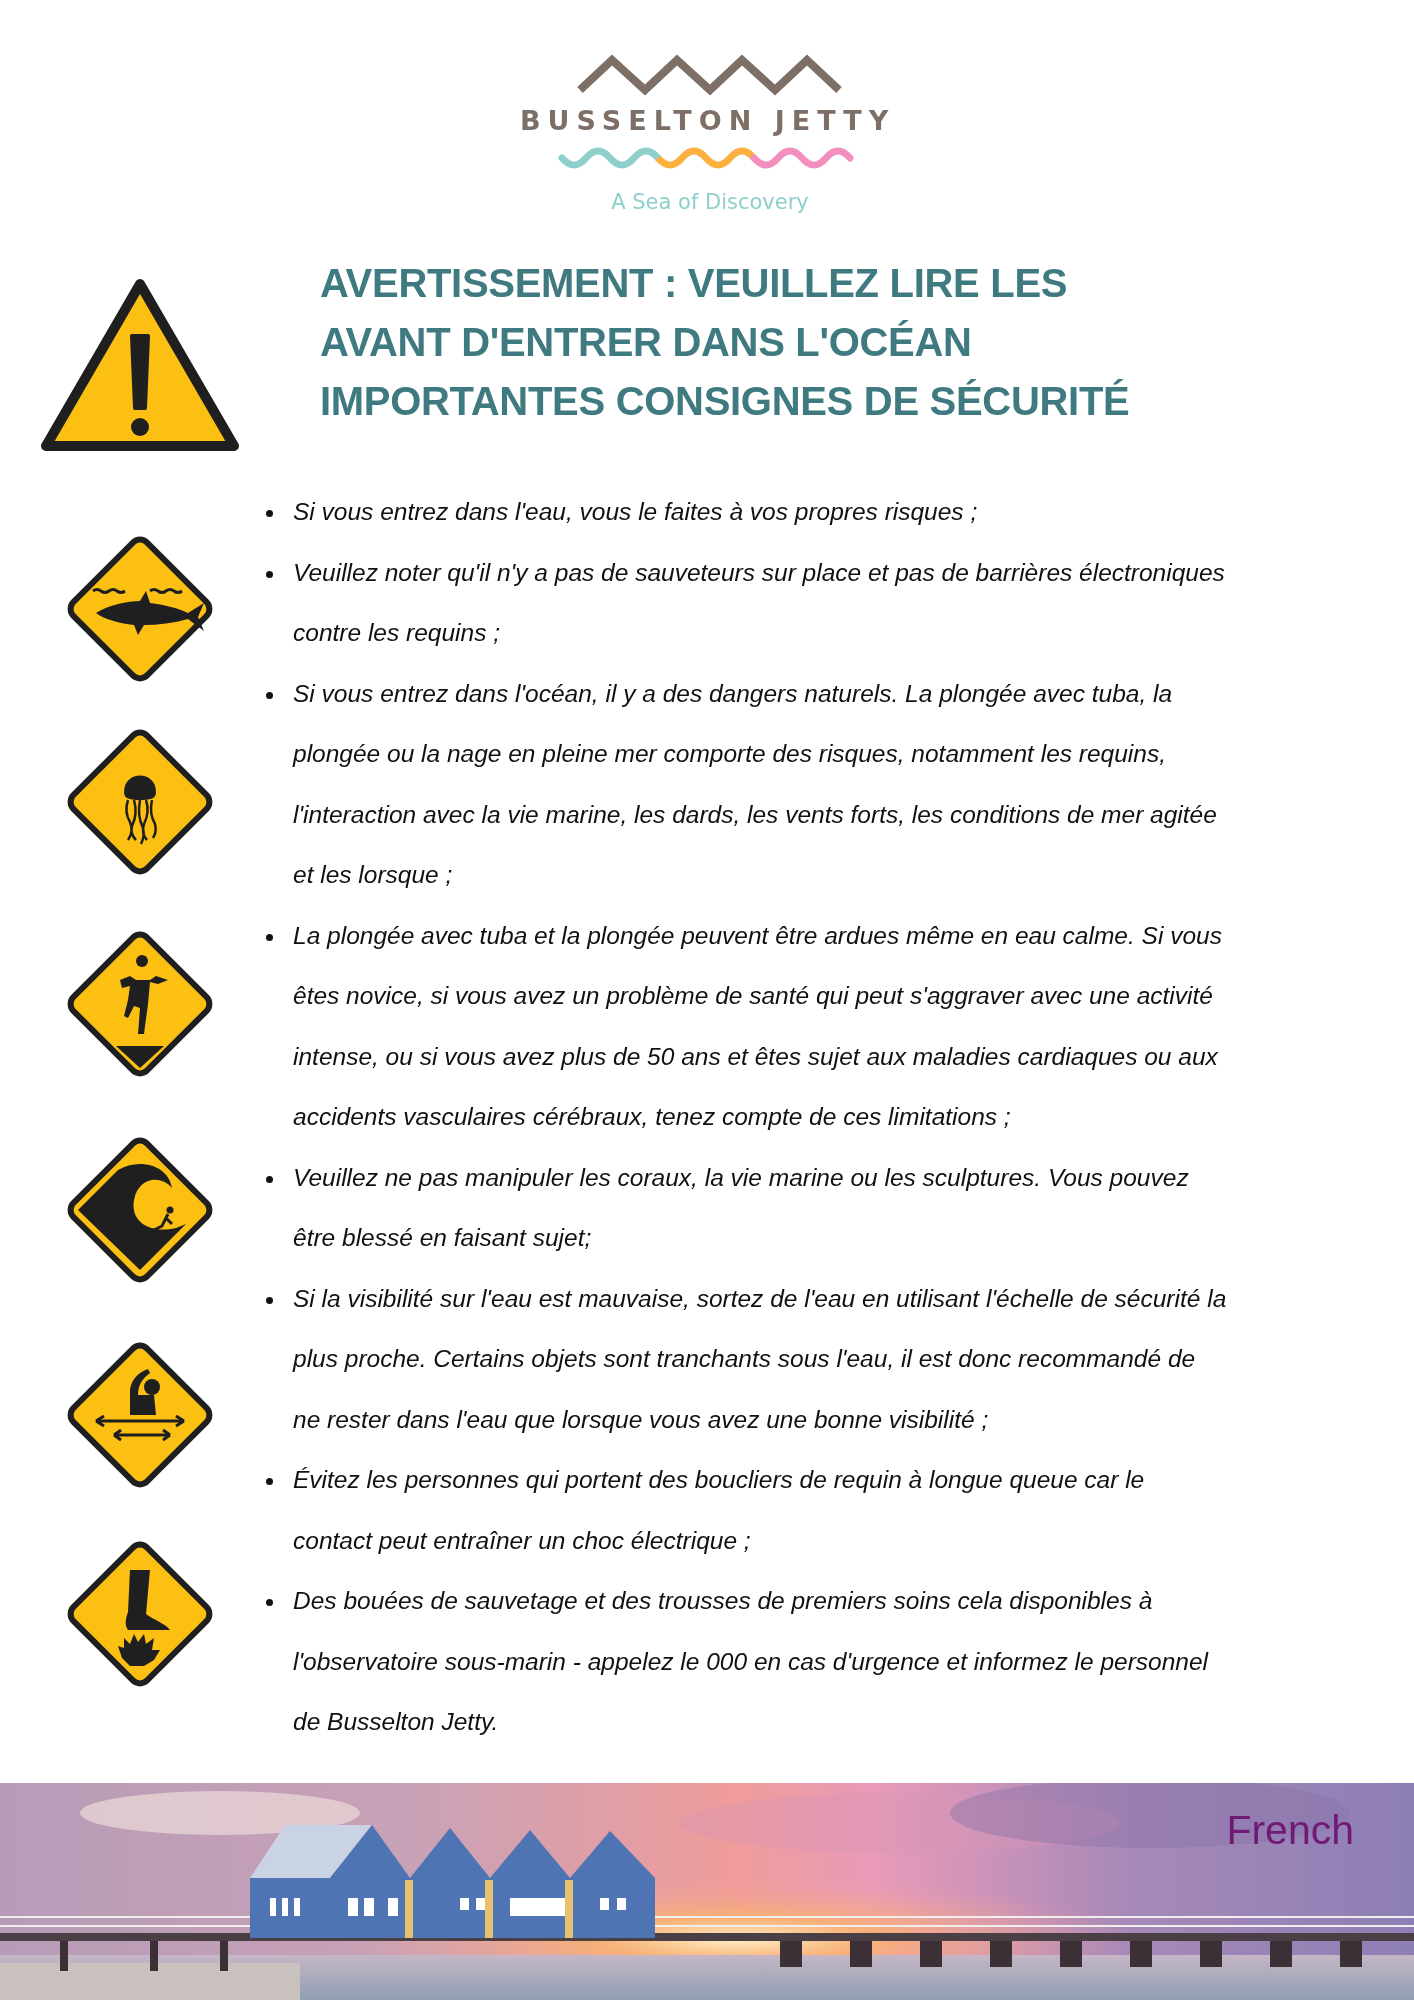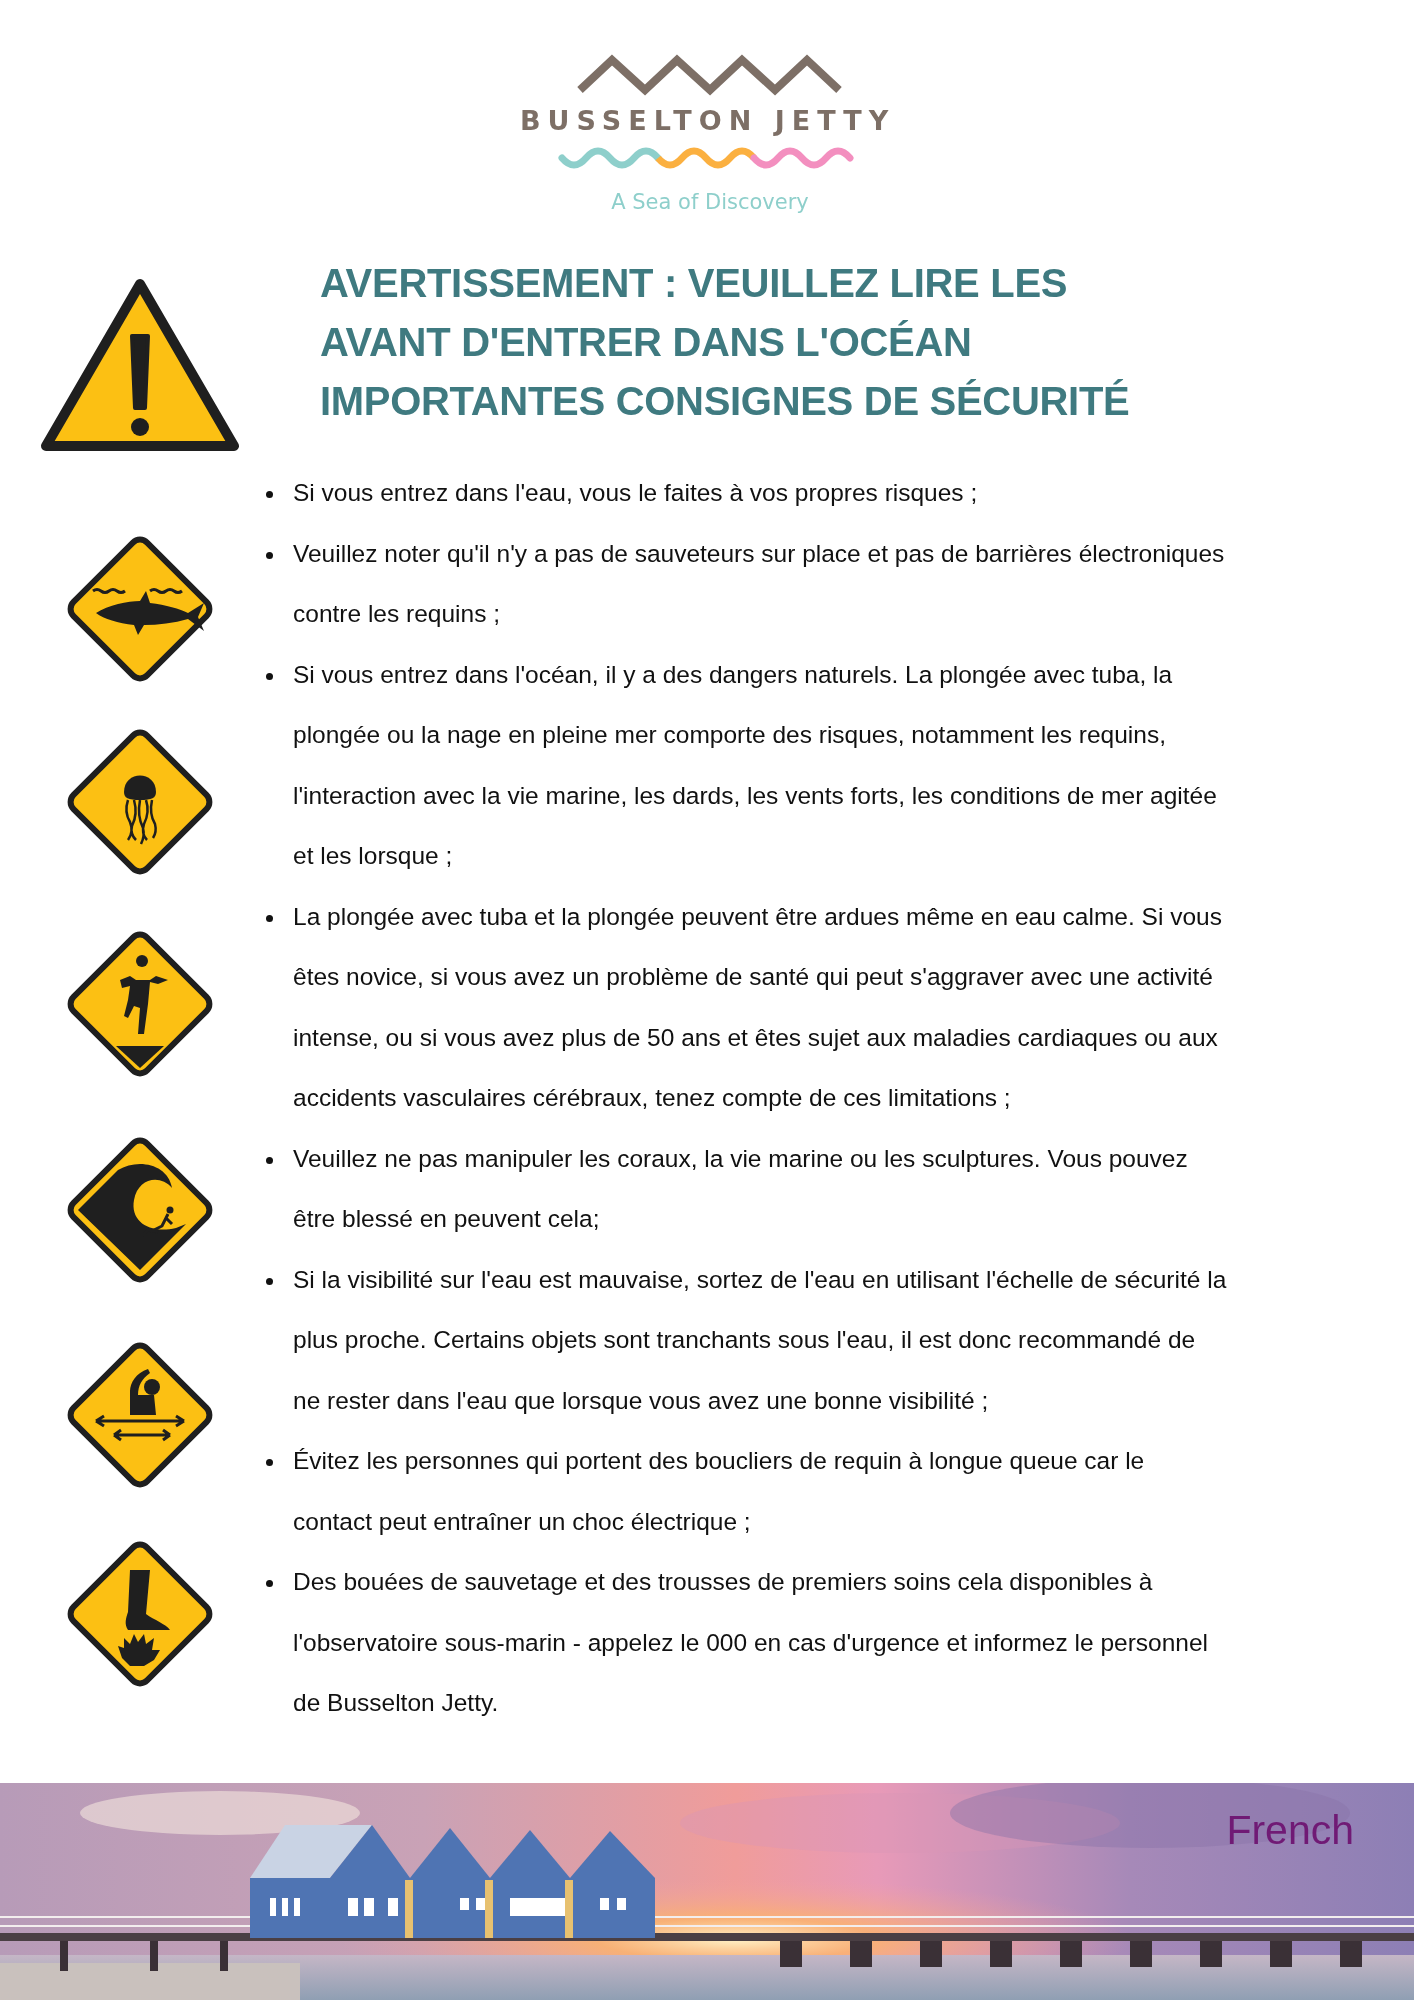--- a/index.html
+++ b/index.html
@@ -20,22 +20,22 @@
   }
   .warn-icon { position: absolute; left: 40px; top: 278px; width: 200px; height: 176px; }
   .title {
     position: absolute; left: 320px; top: 254px; width: 1000px;
     font-weight: bold; font-size: 40px; line-height: 59px; color: #3f7a80;
     letter-spacing: -0.3px;
   }
   .title div { white-space: nowrap; }
   .sign { position: absolute; width: 164px; height: 164px; }
   .list {
-    position: absolute; left: 260px; top: 463px; width: 1120px;
-    margin: 0; padding: 0; list-style: none;
+    position: absolute; left: 260px; top: 482px; width: 1120px;
+    margin: 0; padding: 0; list-style: none; font-style: italic;
   }
   .list li {
     position: relative; padding-left: 33px; font-size: 24.5px; line-height: 60.5px;
     color: #111;
   }
   .list li::before {
     content: ""; position: absolute; left: 6px; top: 28px; width: 7px; height: 7px;
     border-radius: 50%; background: #111;
   }
   .list li .ln { display: block; white-space: nowrap; }
@@ -136,21 +136,21 @@
     <span class="ln">et les lorsque ;</span>
   </li>
   <li>
     <span class="ln">La plongée avec tuba et la plongée peuvent être ardues même en eau calme. Si vous</span>
     <span class="ln">êtes novice, si vous avez un problème de santé qui peut s'aggraver avec une activité</span>
     <span class="ln">intense, ou si vous avez plus de 50 ans et êtes sujet aux maladies cardiaques ou aux</span>
     <span class="ln">accidents vasculaires cérébraux, tenez compte de ces limitations ;</span>
   </li>
   <li>
     <span class="ln">Veuillez ne pas manipuler les coraux, la vie marine ou les sculptures. Vous pouvez</span>
-    <span class="ln">être blessé en peuvent cela;</span>
+    <span class="ln">être blessé en faisant sujet;</span>
   </li>
   <li>
     <span class="ln">Si la visibilité sur l'eau est mauvaise, sortez de l'eau en utilisant l'échelle de sécurité la</span>
     <span class="ln">plus proche. Certains objets sont tranchants sous l'eau, il est donc recommandé de</span>
     <span class="ln">ne rester dans l'eau que lorsque vous avez une bonne visibilité ;</span>
   </li>
   <li>
     <span class="ln">Évitez les personnes qui portent des boucliers de requin à longue queue car le</span>
     <span class="ln">contact peut entraîner un choc électrique ;</span>
   </li>

